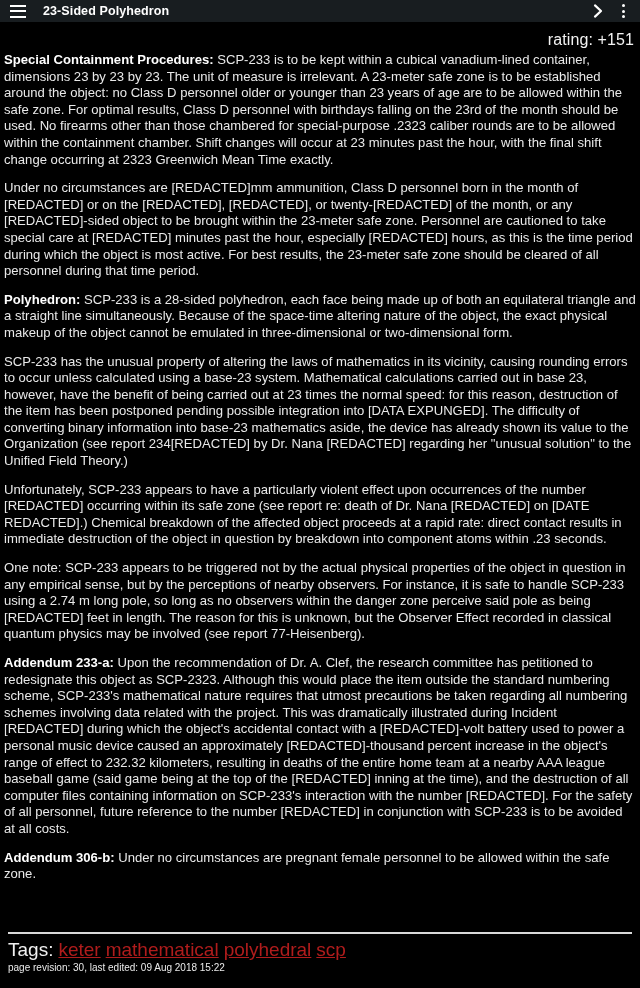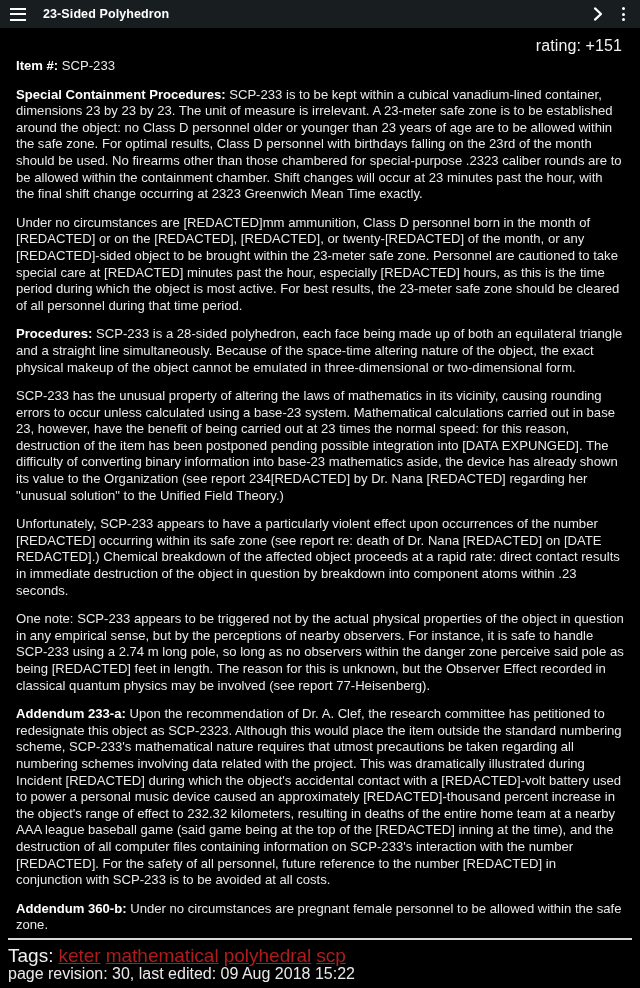--- a/index.html
+++ b/index.html
@@ -13,21 +13,21 @@
   }
 
   body {
     font-family: "Liberation Sans", sans-serif;
     color: #e8e8e8;
     -webkit-font-smoothing: antialiased;
   }
 
   
   .appbar {
-    height: 28px;
+    height: 22px;
     background: #181d20;
     display: flex;
     align-items: center;
     padding: 0 9px 0 10px;
     position: relative;
   }
 
   .appbar-left { display: flex; align-items: center; flex: 1 1 auto; min-width: 0; }
   .appbar-right { display: flex; align-items: center; gap: 16px; padding-right: 6px; }
 
@@ -53,21 +53,21 @@
   .chevron-right-icon { width: 14px; height: 16px; cursor: pointer; display: block; }
   .overflow-icon {
     width: 4px; height: 16px;
     display: flex; flex-direction: column; justify-content: center; align-items: center; gap: 2.5px;
     cursor: pointer;
   }
   .overflow-icon i { width: 3px; height: 3px; background: #ffffff; border-radius: 50%; display: block; }
 
   
   .page {
-    padding: 0 16px;
+    padding: 0 4px;
     background: #000000;
     height: 958px;
     position: relative;
   }
 
   .rating {
     text-align: right;
     font-size: 16px;
     color: #f2f2f2;
     padding: 8px 2px 2px 0;
@@ -103,21 +103,21 @@
     white-space: nowrap;
   }
   .tag-link {
     color: #b01c1c;
     text-decoration: underline;
     cursor: pointer;
     margin-left: 5px;
   }
   .tag-link:first-of-type { margin-left: 6px; }
   .revision {
-    font-size: 16px;
+    font-size: 10px;
     line-height: 16px;
     color: #eaeaea;
     margin-top: 1px;
   }
 </style>
 </head>
 <body>
 
 <div class="appbar">
   <div class="appbar-left">
@@ -139,47 +139,44 @@
     </div>
   </div>
 </div>
 
 <div class="page">
 
   <div class="rating">rating: +151</div>
 
   <div class="doc">
 
-    <p class="p-item">
-      <span class="lead">Item #:</span><span> SCP-233</span>
-    </p>
 
 
     <p>
       <span class="lead">Special Containment Procedures:</span><span> SCP-233 is to be kept within a cubical vanadium-lined container, dimensions 23 by 23 by 23. The unit of measure is irrelevant. A 23-meter safe zone is to be established around the object: no Class D personnel older or younger than 23 years of age are to be allowed within the safe zone. For optimal results, Class D personnel with birthdays falling on the 23rd of the month should be used. No firearms other than those chambered for special-purpose .2323 caliber rounds are to be allowed within the containment chamber. Shift changes will occur at 23 minutes past the hour, with the final shift change occurring at 2323 Greenwich Mean Time exactly.</span>
     </p>
 
     <p>Under no circumstances are [REDACTED]mm ammunition, Class D personnel born in the month of [REDACTED] or on the [REDACTED], [REDACTED], or twenty-[REDACTED] of the month, or any [REDACTED]-sided object to be brought within the 23-meter safe zone. Personnel are cautioned to take special care at [REDACTED] minutes past the hour, especially [REDACTED] hours, as this is the time period during which the object is most active. For best results, the 23-meter safe zone should be cleared of all personnel during that time period.</p>
 
     <p>
-      <span class="lead">Procedures:</span><span> SCP-233 is a 28-sided polyhedron, each face being made up of both an equilateral triangle and a straight line simultaneously. Because of the space-time altering nature of the object, the exact physical makeup of the object cannot be emulated in three-dimensional or two-dimensional form.</span>
+      <span class="lead">Polyhedron:</span><span> SCP-233 is a 28-sided polyhedron, each face being made up of both an equilateral triangle and a straight line simultaneously. Because of the space-time altering nature of the object, the exact physical makeup of the object cannot be emulated in three-dimensional or two-dimensional form.</span>
     </p>
 
     <p>SCP-233 has the unusual property of altering the laws of mathematics in its vicinity, causing rounding errors to occur unless calculated using a base-23 system. Mathematical calculations carried out in base 23, however, have the benefit of being carried out at 23 times the normal speed: for this reason, destruction of the item has been postponed pending possible integration into [DATA EXPUNGED]. The difficulty of converting binary information into base-23 mathematics aside, the device has already shown its value to the Organization (see report 234[REDACTED] by Dr. Nana [REDACTED] regarding her "unusual solution" to the Unified Field Theory.)</p>
 
     <p>Unfortunately, SCP-233 appears to have a particularly violent effect upon occurrences of the number [REDACTED] occurring within its safe zone (see report re: death of Dr. Nana [REDACTED] on [DATE REDACTED].) Chemical breakdown of the affected object proceeds at a rapid rate: direct contact results in immediate destruction of the object in question by breakdown into component atoms within .23 seconds.</p>
 
     <p>One note: SCP-233 appears to be triggered not by the actual physical properties of the object in question in any empirical sense, but by the perceptions of nearby observers. For instance, it is safe to handle SCP-233 using a 2.74 m long pole, so long as no observers within the danger zone perceive said pole as being [REDACTED] feet in length. The reason for this is unknown, but the Observer Effect recorded in classical quantum physics may be involved (see report 77-Heisenberg).</p>
 
     <p>
       <span class="lead">Addendum 233-a:</span><span> Upon the recommendation of Dr. A. Clef, the research committee has petitioned to redesignate this object as SCP-2323. Although this would place the item outside the standard numbering scheme, SCP-233's mathematical nature requires that utmost precautions be taken regarding all numbering schemes involving data related with the project. This was dramatically illustrated during Incident [REDACTED] during which the object's accidental contact with a [REDACTED]-volt battery used to power a personal music device caused an approximately [REDACTED]-thousand percent increase in the object's range of effect to 232.32 kilometers, resulting in deaths of the entire home team at a nearby AAA league baseball game (said game being at the top of the [REDACTED] inning at the time), and the destruction of all computer files containing information on SCP-233's interaction with the number [REDACTED]. For the safety of all personnel, future reference to the number [REDACTED] in conjunction with SCP-233 is to be avoided at all costs.</span>
     </p>
 
     <p>
-      <span class="lead">Addendum 360-b:</span><span> Under no circumstances are pregnant female personnel to be allowed within the safe zone.</span>
+      <span class="lead">Addendum 306-b:</span><span> Under no circumstances are pregnant female personnel to be allowed within the safe zone.</span>
     </p>
 
   </div>
 
   <div class="footer">
     <hr class="footer-rule">
     <div class="tags-line">
       <span>Tags:</span><span class="tag-link">keter</span><span class="tag-link">mathematical</span><span class="tag-link">polyhedral</span><span class="tag-link">scp</span>
     </div>
     <div class="revision">page revision: 30, last edited: 09 Aug 2018 15:22</div>

